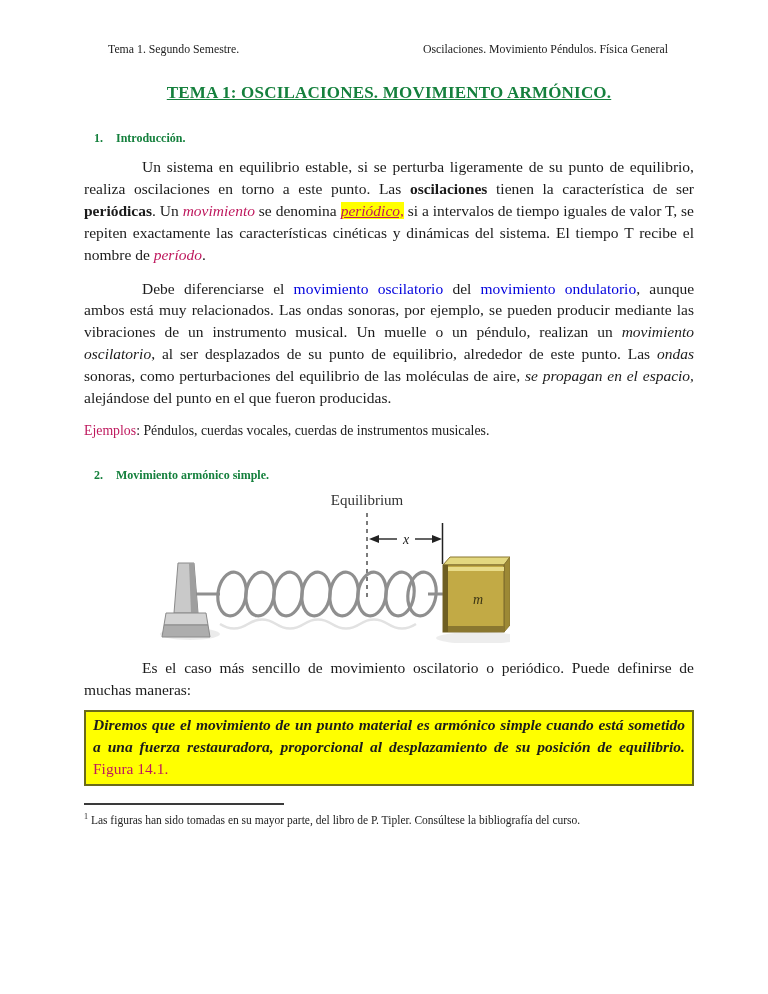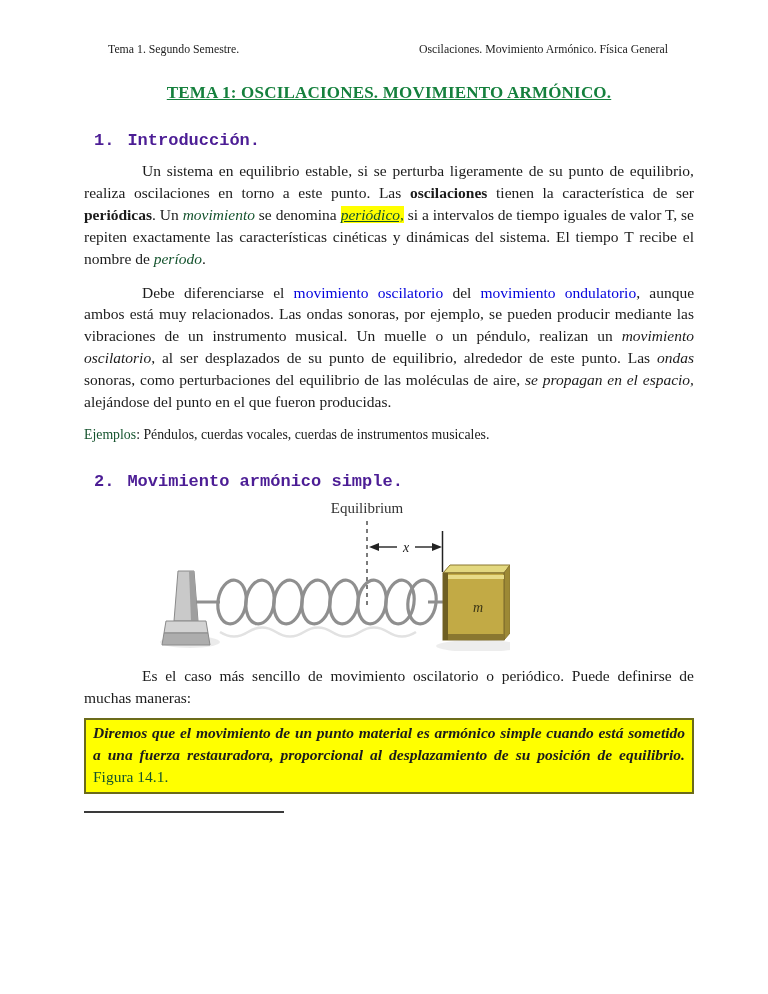--- a/index.html
+++ b/index.html
@@ -6,26 +6,26 @@
   body{
     width:768px;height:994px;background:#ffffff;overflow:hidden;
     font-family:"Liberation Serif","DejaVu Serif",serif;color:#1b1b1b;
   }
   .page{box-sizing:border-box;width:768px;height:994px;padding:42px 74px 1px 84px;}
   .hdr{display:flex;justify-content:space-between;font-size:11.8px;color:#222;
        padding-left:24px;}
   .hdr .r{margin-right:26px;}
   .title{margin:26px 0 0 0;text-align:center;font-size:17px;font-weight:bold;
          color:#15803d;text-decoration:underline;letter-spacing:.2px;}
-  .heading{margin:28px 0 0 0;padding-left:10px;font-size:17px;font-weight:bold;color:#4c1d95;font-family:Liberation Mono, monospace;}
+  .heading{margin:28px 0 0 0;padding-left:10px;font-size:12px;font-weight:bold;color:#15803d;}
   .heading .hnum{margin-right:13px;}
   .h2{}
   .body-text{margin:10px 0 0 0;font-size:15.5px;line-height:21.9px;text-align:justify;}
   .indent{text-indent:58px;}
-  .red{color:#14532d;}
+  .red{color:#be185d;}
   .blue{color:#0202dd;}
   .hl{background:#ffff00;text-decoration:underline;}
   .examples{margin:12px 0 0 0;font-size:13.8px;line-height:19px;}
   .figure{position:relative;height:152px;margin-top:8px;}
   .caption{margin:4px 0 0 0;width:476px;font-size:13.8px;line-height:21px;text-align:justify;}
   .boxmark{display:inline-block;border:1px solid #333;color:#e33;font-size:8px;line-height:9px;
            padding:0 2px 1px 1px;vertical-align:super;margin-left:1px;}
   .p3{margin-top:14px;}
   .def-box{box-sizing:border-box;margin-top:9px;border:2px solid #6b6b1a;background:#ffff00;
            padding:2px 7px 4px 7px;font-size:15.5px;line-height:22px;font-weight:bold;
@@ -36,21 +36,21 @@
   .footnote sup{font-size:8px;}
   svg text{font-family:"Liberation Serif","DejaVu Serif",serif;}
 </style>
 </head>
 <body>
 
 <div class="page">
 
   <div class="hdr">
     <span>Tema 1. Segundo Semestre.</span>
-    <span class="r">Oscilaciones. Movimiento Armónico. Física General</span>
+    <span class="r">Oscilaciones. Movimiento Péndulos. Física General</span>
   </div>
 
   <div class="title">TEMA 1: OSCILACIONES. MOVIMIENTO ARMÓNICO.</div>
 
   <div class="heading"><span class="hnum">1.</span><span>Introducción.</span></div>
 
   <p class="body-text indent"><span>Un sistema en equilibrio estable, si se perturba ligeramente de su punto de equilibrio, realiza oscilaciones en torno a este punto. Las </span><b>oscilaciones</b><span> tienen la característica de ser </span><b>periódicas</b><span>. Un </span><i class="red">movimiento</i><span> se denomina </span><i class="red hl">periódico,</i><span> si a intervalos de tiempo iguales de valor T, se repiten exactamente las características cinéticas y dinámicas del sistema. El tiempo T recibe el nombre de </span><i class="red">período</i><span>.</span></p>
 
   <p class="body-text indent" style="margin-top:12px"><span>Debe diferenciarse el </span><span class="blue">movimiento oscilatorio</span><span> del </span><span class="blue">movimiento ondulatorio</span><span>, aunque ambos está muy relacionados. Las ondas sonoras, por ejemplo, se pueden producir mediante las vibraciones de un instrumento musical. Un muelle o un péndulo, realizan un </span><i>movimiento oscilatorio</i><span>, al ser desplazados de su punto de equilibrio, alrededor de este punto. Las </span><i>ondas</i><span> sonoras, como perturbaciones del equilibrio de las moléculas de aire, </span><i>se propagan en el espacio,</i><span> alejándose del punto en el que fueron producidas.</span></p>
 
@@ -106,14 +106,15 @@
       </g>
     </svg>
   </div>
 
 
   <p class="body-text indent p3">Es el caso más sencillo de movimiento oscilatorio o periódico. Puede definirse de muchas maneras:</p>
 
   <div class="def-box"><span>Diremos que el movimiento de un punto material es armónico simple cuando está sometido a una fuerza restauradora, proporcional al desplazamiento de su posición de equilibrio. </span><span class="red fig-ref">Figura 14.1.</span></div>
 
   <div class="fn-rule"></div>
+  <p class="footnote"><sup>1</sup><span> Las figuras han sido tomadas en su mayor parte, del libro de P. Tipler. Consúltese la bibliografía del curso.</span></p>
 
 </div>
 
 </body></html>

